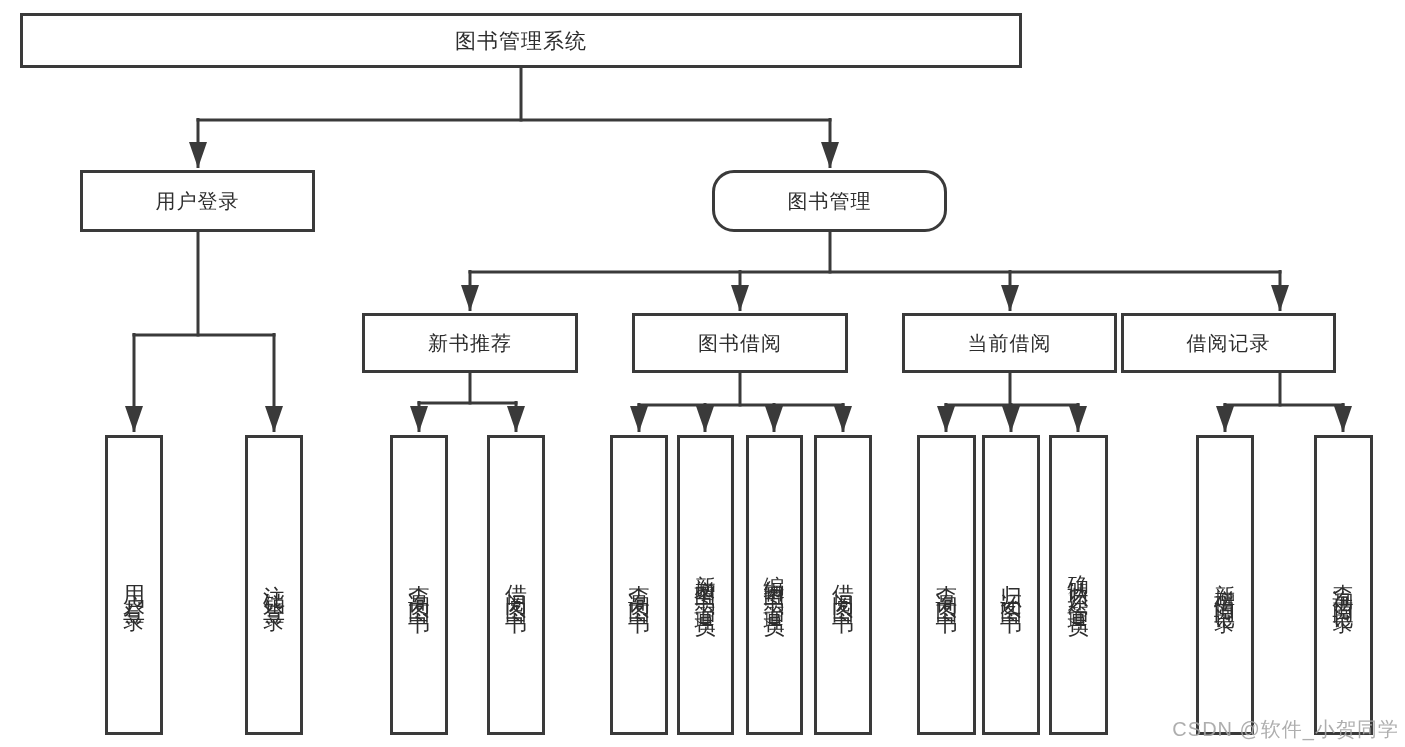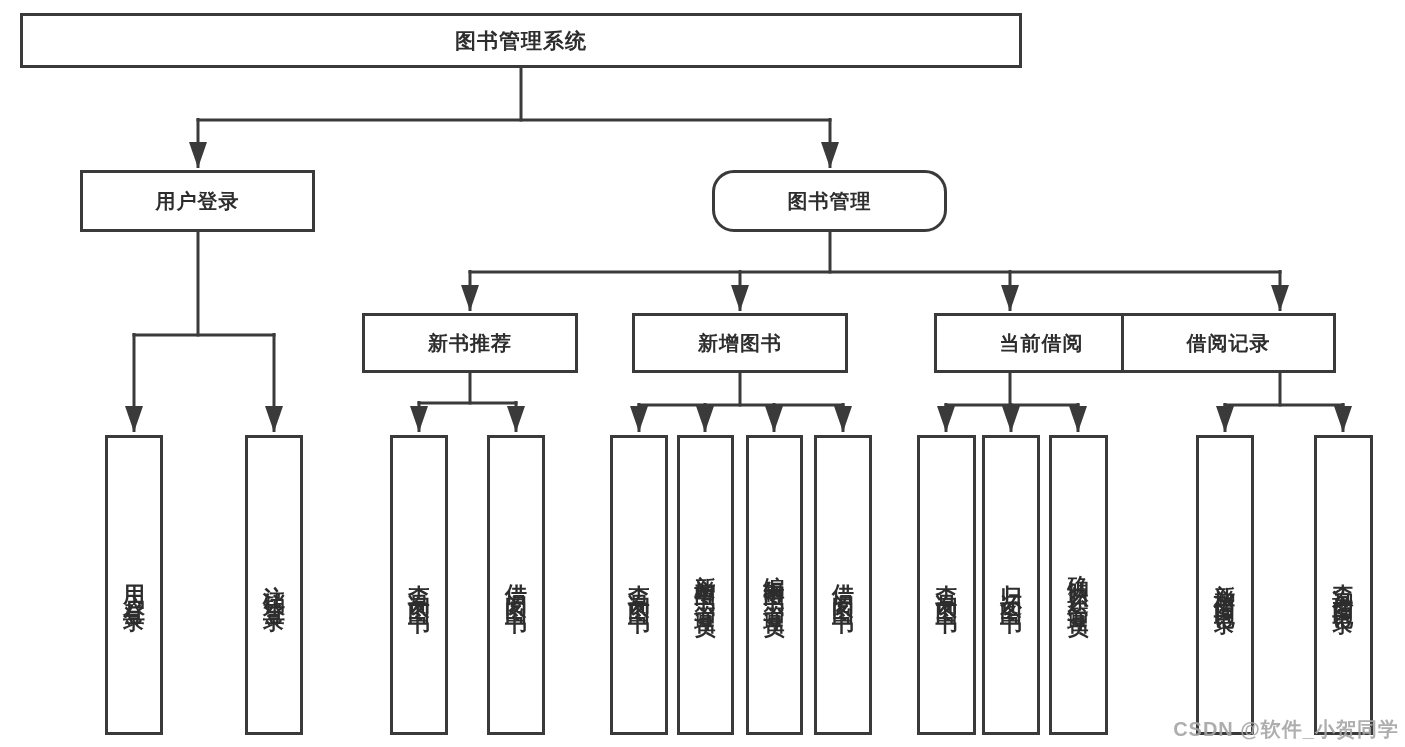--- a/index.html
+++ b/index.html
@@ -7,21 +7,20 @@
     padding: 0;
     background: #ffffff;
     font-family: "Liberation Sans", "DejaVu Sans", sans-serif;
   }
   .canvas {
     position: relative;
     width: 1405px;
     height: 747px;
     background: #ffffff;
     overflow: hidden;
-    font-weight: bold;
   }
   .connectors {
     position: absolute;
     left: 0; top: 0;
     width: 1405px;
     height: 747px;
     pointer-events: none;
   }
   .node {
     position: absolute;
@@ -34,21 +33,21 @@
     color: #2d2d2d;
     font-size: 20px;
     letter-spacing: 1px;
     white-space: nowrap;
   }
   .node.root   { left: 20px;  top: 13px;  width: 1002px; height: 55px; font-size: 21px; }
   .node.lvl2-a { left: 80px;  top: 170px; width: 235px;  height: 62px; }
   .node.lvl2-b { left: 712px; top: 170px; width: 235px;  height: 62px; border-radius: 22px; }
   .node.lvl3-a { left: 362px;  top: 313px; width: 216px; height: 60px; text-align: right; }
   .node.lvl3-b { left: 632px;  top: 313px; width: 216px; height: 60px; }
-  .node.lvl3-c { left: 934px;  top: 313px; width: 215px; height: 60px; }
+  .node.lvl3-c { left: 902px;  top: 313px; width: 215px; height: 60px; }
   .node.lvl3-d { left: 1121px; top: 313px; width: 215px; height: 60px; }
   .leaf {
     position: absolute;
     box-sizing: border-box;
     border: 3px solid #3a3a3a;
     background: #ffffff;
     top: 435px;
     height: 300px;
     width: 58px;
     display: flex;
@@ -157,21 +156,21 @@
     <span>用户登录</span>
   </div>
   <div class="node lvl2-b">
     <span>图书管理</span>
   </div>
 
   <div class="node lvl3-a">
     <span>新书推荐</span>
   </div>
   <div class="node lvl3-b">
-    <span>新增图书</span>
+    <span>图书借阅</span>
   </div>
   <div class="node lvl3-c">
     <span>当前借阅</span>
   </div>
   <div class="node lvl3-d">
     <span>借阅记录</span>
   </div>
 
   <div class="leaf p1">
     <span class="v-text">用户登录</span>

